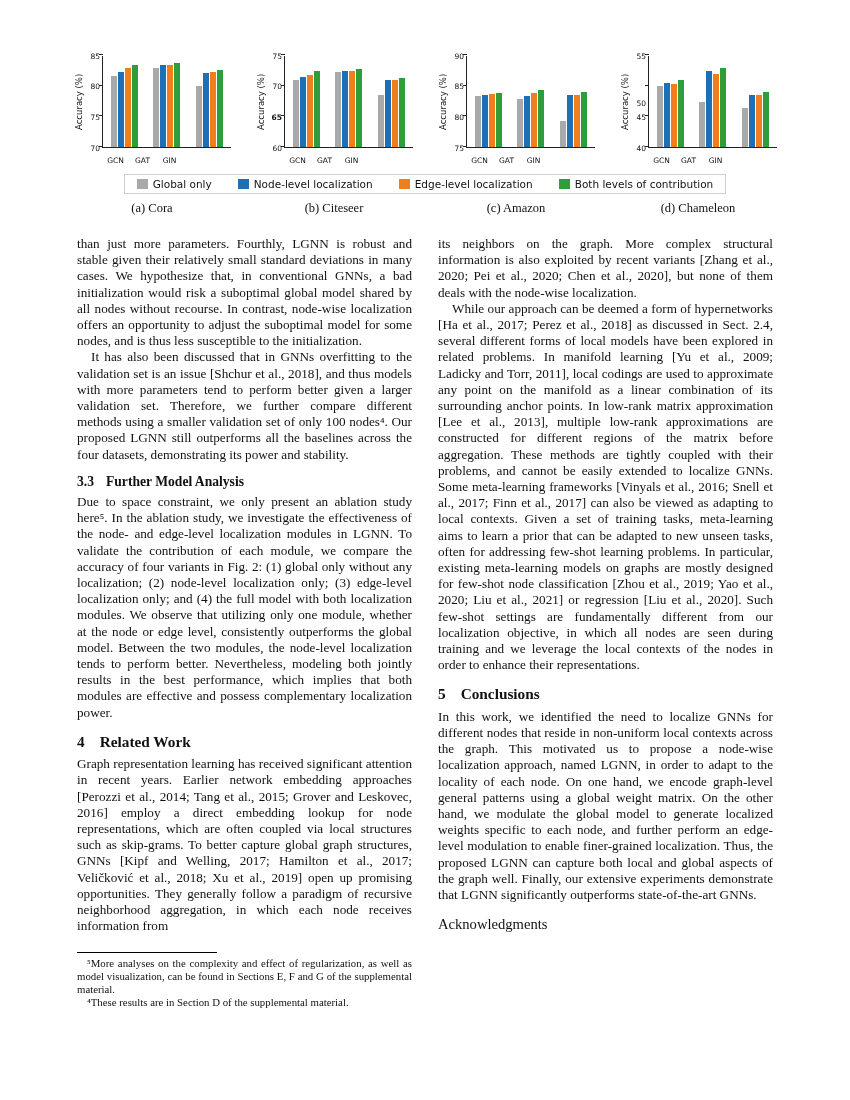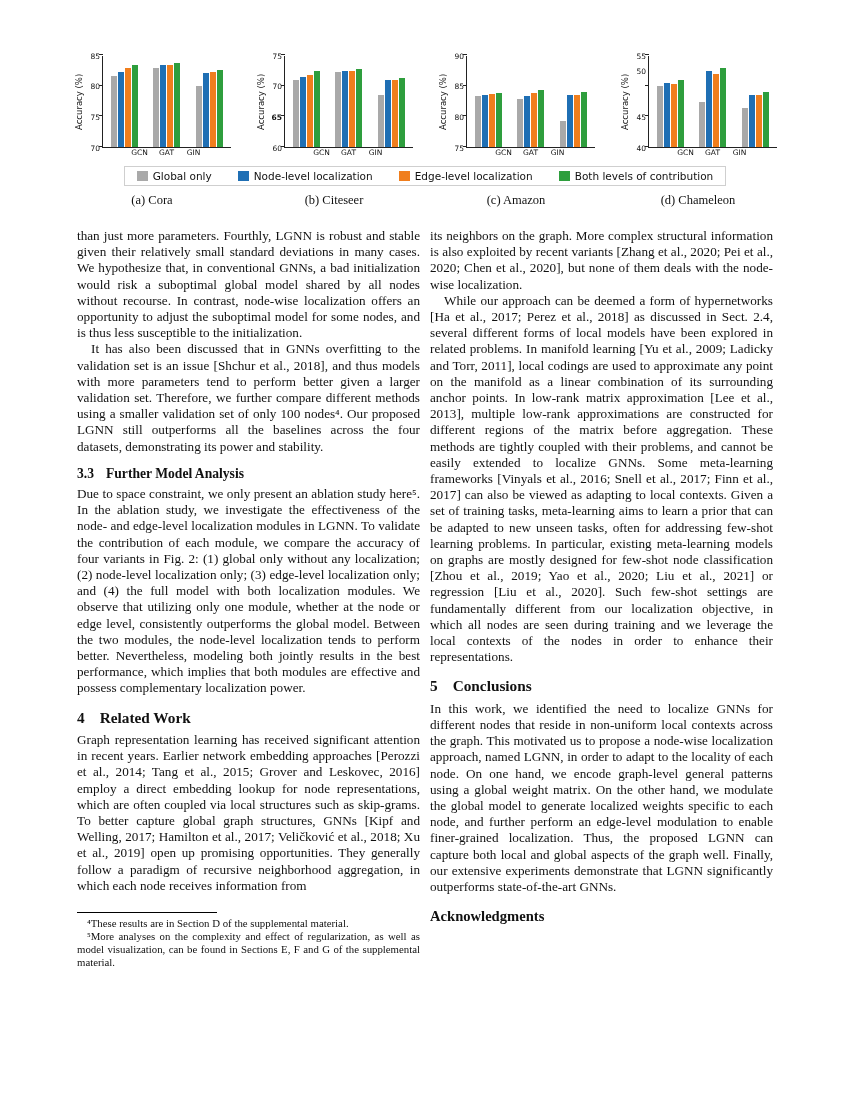--- a/index.html
+++ b/index.html
@@ -34,47 +34,47 @@
   .plotcol { display: flex; flex-direction: column; }
   .plot {
     position: relative; width: 129px; height: 92px;
     border-left: 1.2px solid #222; border-bottom: 1.2px solid #222;
     display: flex; justify-content: space-around; align-items: flex-end;
   }
   .ymark { position: absolute; left: -4px; width: 4px; height: 1px; background: #222; }
   .group { display: flex; align-items: flex-end; }
   .bar { width: 6px; margin-right: 1px; }
   .bar:last-child { margin-right: 0; }
-  .xlabels { display: flex; justify-content: center; width: 129px; margin-top: 0; }
+  .xlabels { display: flex; justify-content: flex-start; width: 129px; margin-top: 8px; }
   .xlabel { width: 27px; text-align: center; font-size: 7.5px; color: #111; }
 
   .legend-row {
     margin: 9px auto 0; width: fit-content;
     display: flex; gap: 26px; align-items: center;
     font-family: "DejaVu Sans", sans-serif; font-size: 10.5px;
     border: 1px solid #cfcfcf; padding: 3px 12px; background: #fff;
   }
   .legend-item { display: inline-flex; align-items: center; gap: 5px; }
   .swatch { display: inline-block; width: 11px; height: 10px; }
 
   .subcaptions-row { display: flex; justify-content: space-between; margin-top: 7px; }
   .subcap { width: 160px; text-align: center; font-size: 12.5px; }
 
   .figcaption { text-align: center; font-size: 12.5px; margin-top: 12px; }
 
   
-  .columns { display: flex; gap: 10px; padding: 0 77px; margin-top: 20px; }
+  .columns { display: flex; gap: 26px; padding: 0 77px; margin-top: 20px; }
   .col { flex: 1; font-size: 13.2px; line-height: 16.2px; text-align: justify; }
   .col p { margin: 0; }
   .col p.indent { text-indent: 14px; }
   h2.sec { font-size: 15.3px; font-weight: bold; margin: 13px 0 6px; text-align: left; }
   h2.sec .num { margin-right: 15px; }
   h3.sub { font-size: 13.6px; font-weight: bold; margin: 11px 0 4px; text-align: left; }
   h3.sub .num { margin-right: 12px; }
-  h2.ack { font-size: 14.6px; font-weight: bold; margin: 13px 0 6px; text-align: left; }
+  h2.ack { font-size: 14.6px; font-weight: normal; margin: 13px 0 6px; text-align: left; }
 
   .footnotes { margin-top: 18px; font-size: 10.8px; line-height: 13px; }
   .fnrule { width: 140px; border-top: 1px solid #000; margin-bottom: 4px; }
   .footnotes p { text-indent: 10px; margin: 0; }
 </style>
 </head>
 <body>
 
 <div class="page">
 
@@ -198,21 +198,21 @@
               <div class="xlabel">GAT</div>
               <div class="xlabel">GIN</div>
             </div>
           </div>
         </div>
         <div class="chart">
           <div class="ylabel">Accuracy (%)</div>
           <div class="yaxis">
             <div class="ytick" style="bottom: 0px;">40</div>
             <div class="ytick" style="bottom: 30.6667px; text-align: right;">45</div>
-            <div class="ytick" style="bottom: 77px;">50</div>
+            <div class="ytick" style="bottom: 45px;">50</div>
             <div class="ytick" style="bottom: 92px;">55</div>
           </div>
           <div class="plotcol">
             <div class="plot">
               <div class="ymark" style="bottom: 0px;"></div>
               <div class="ymark" style="bottom: 30.6667px;"></div>
               <div class="ymark" style="bottom: 61.3333px;"></div>
               <div class="ymark" style="bottom: 92px;"></div>
               <div class="group">
                 <div class="bar" title="GCN — Global only: 50" style="height: 61.3333px; background: rgb(169, 169, 169);"></div>
@@ -275,22 +275,22 @@
       <h3 class="sub">
         <span class="num">3.3</span><span>Further Model Analysis</span>
       </h3>
       <p>Due to space constraint, we only present an ablation study here⁵.  In the ablation study, we investigate the effectiveness of the node- and edge-level localization modules in LGNN. To validate the contribution of each module, we compare the accuracy of four variants in Fig. 2: (1) global only without any localization; (2) node-level localization only; (3) edge-level localization only; and (4) the full model with both localization modules. We observe that utilizing only one module, whether at the node or edge level, consistently outperforms the global model. Between the two modules, the node-level localization tends to perform better. Nevertheless, modeling both jointly results in the best performance, which implies that both modules are effective and possess complementary localization power.</p>
       <h2 class="sec">
         <span class="num">4</span><span>Related Work</span>
       </h2>
       <p>Graph representation learning has received significant attention in recent years. Earlier network embedding approaches [Perozzi et al., 2014; Tang et al., 2015; Grover and Leskovec, 2016] employ a direct embedding lookup for node representations, which are often coupled via local structures such as skip-grams. To better capture global graph structures, GNNs [Kipf and Welling, 2017; Hamilton et al., 2017; Veličković et al., 2018; Xu et al., 2019] open up promising opportunities. They generally follow a paradigm of recursive neighborhood aggregation, in which each node receives information from</p>
       <div class="footnotes">
         <div class="fnrule"></div>
+        <p>⁵More analyses on the complexity and effect of regularization, as well as model visualization, can be found in Sections E, F and G of the supplemental material.</p>
         <p>⁴These results are in Section D of the supplemental material.</p>
-        <p>⁵More analyses on the complexity and effect of regularization, as well as model visualization, can be found in Sections E, F and G of the supplemental material.</p>
       </div>
     </section>
 
     <section class="col">
       <p>its neighbors on the graph. More complex structural information is also exploited by recent variants [Zhang et al., 2020; Pei et al., 2020; Chen et al., 2020], but none of them deals with the node-wise localization.</p>
       <p class="indent">While our approach can be deemed a form of hypernetworks [Ha et al., 2017; Perez et al., 2018] as discussed in Sect. 2.4, several different forms of local models have been explored in related problems. In manifold learning [Yu et al., 2009; Ladicky and Torr, 2011], local codings are used to approximate any point on the manifold as a linear combination of its surrounding anchor points. In low-rank matrix approximation [Lee et al., 2013], multiple low-rank approximations are constructed for different regions of the matrix before aggregation. These methods are tightly coupled with their problems, and cannot be easily extended to localize GNNs. Some meta-learning frameworks [Vinyals et al., 2016; Snell et al., 2017; Finn et al., 2017] can also be viewed as adapting to local contexts.  Given a set of training tasks, meta-learning aims to learn a prior that can be adapted to new unseen tasks, often for addressing few-shot learning problems. In particular, existing meta-learning models on graphs are mostly designed for few-shot node classification [Zhou et al., 2019; Yao et al., 2020; Liu et al., 2021] or regression [Liu et al., 2020].  Such few-shot settings are fundamentally different from our localization objective, in which all nodes are seen during training and we leverage the local contexts of the nodes in order to enhance their representations.</p>
       <h2 class="sec">
         <span class="num">5</span><span>Conclusions</span>
       </h2>
       <p>In this work, we identified the need to localize GNNs for different nodes that reside in non-uniform local contexts across the graph. This motivated us to propose a node-wise localization approach, named LGNN, in order to adapt to the locality of each node. On one hand, we encode graph-level general patterns using a global weight matrix. On the other hand, we modulate the global model to generate localized weights specific to each node, and further perform an edge-level modulation to enable finer-grained localization.  Thus, the proposed LGNN can capture both local and global aspects of the graph well. Finally, our extensive experiments demonstrate that LGNN significantly outperforms state-of-the-art GNNs.</p>

